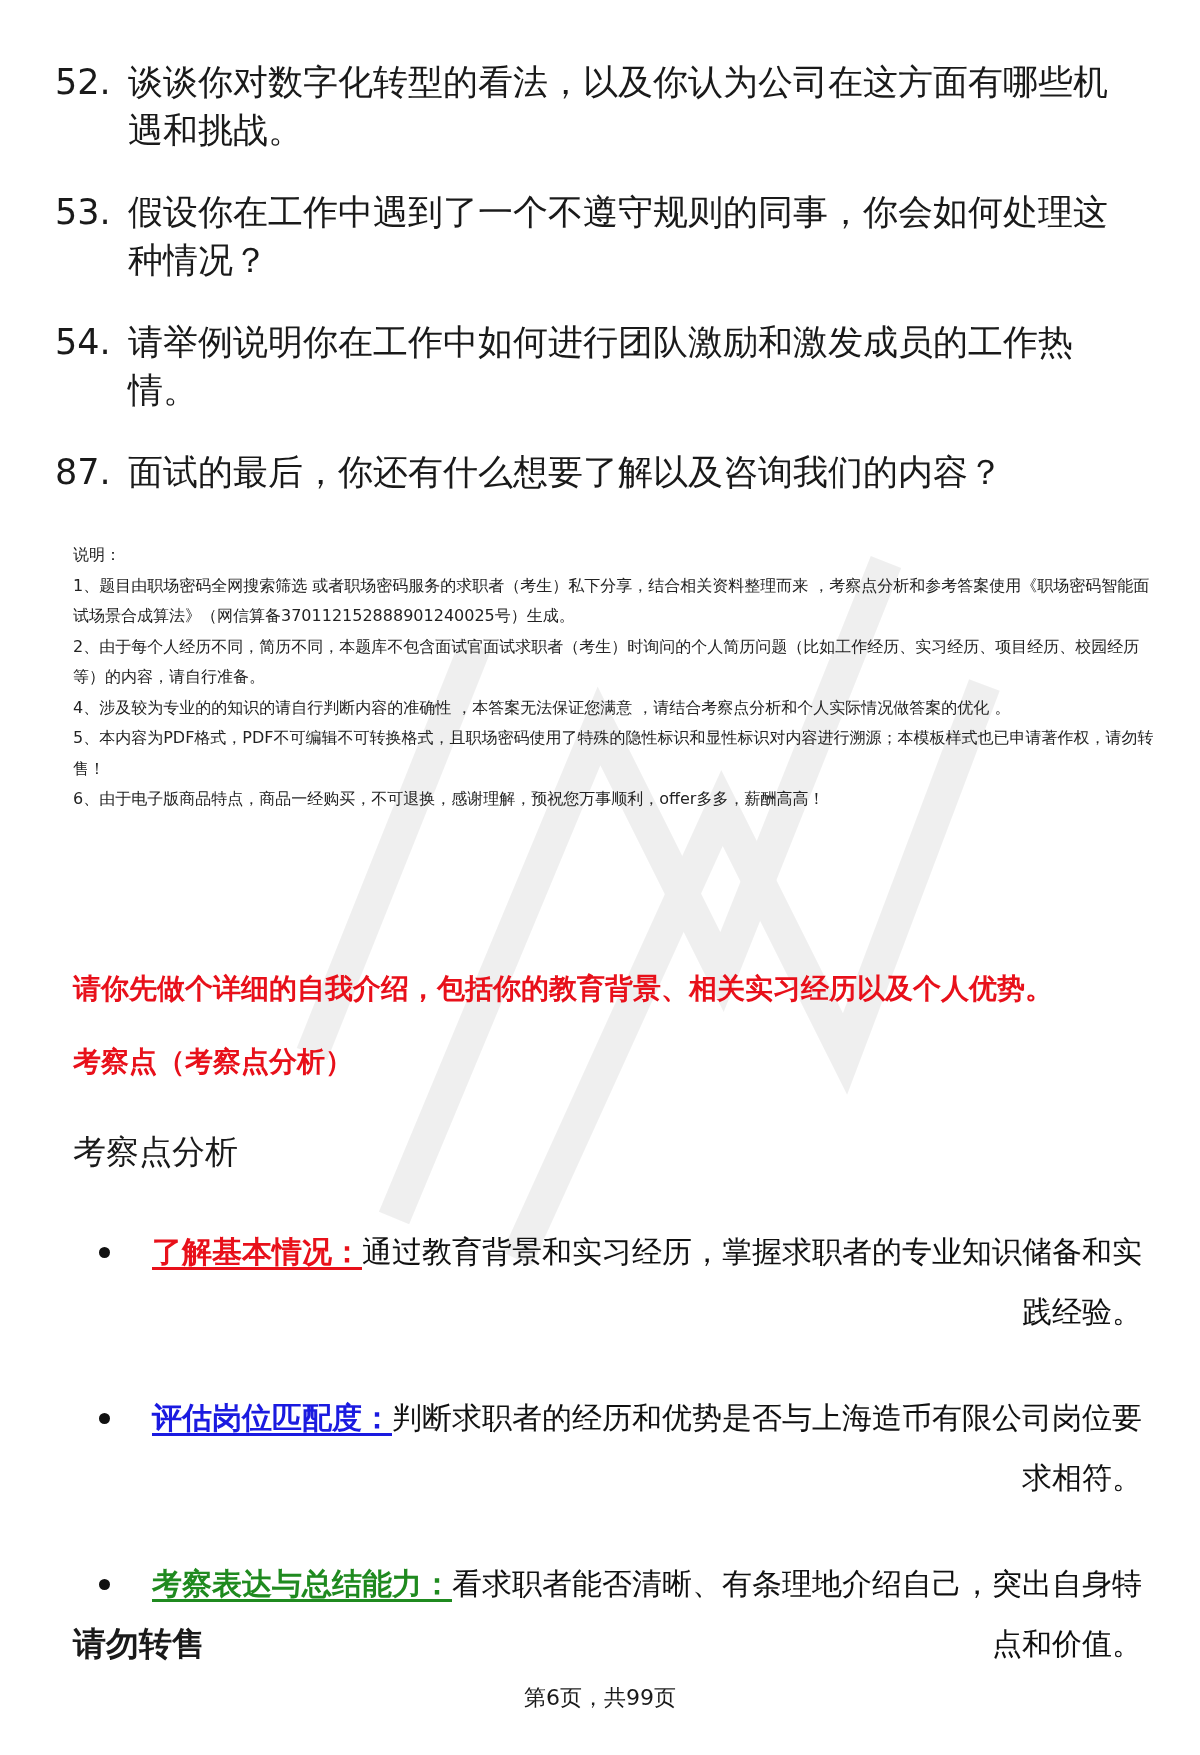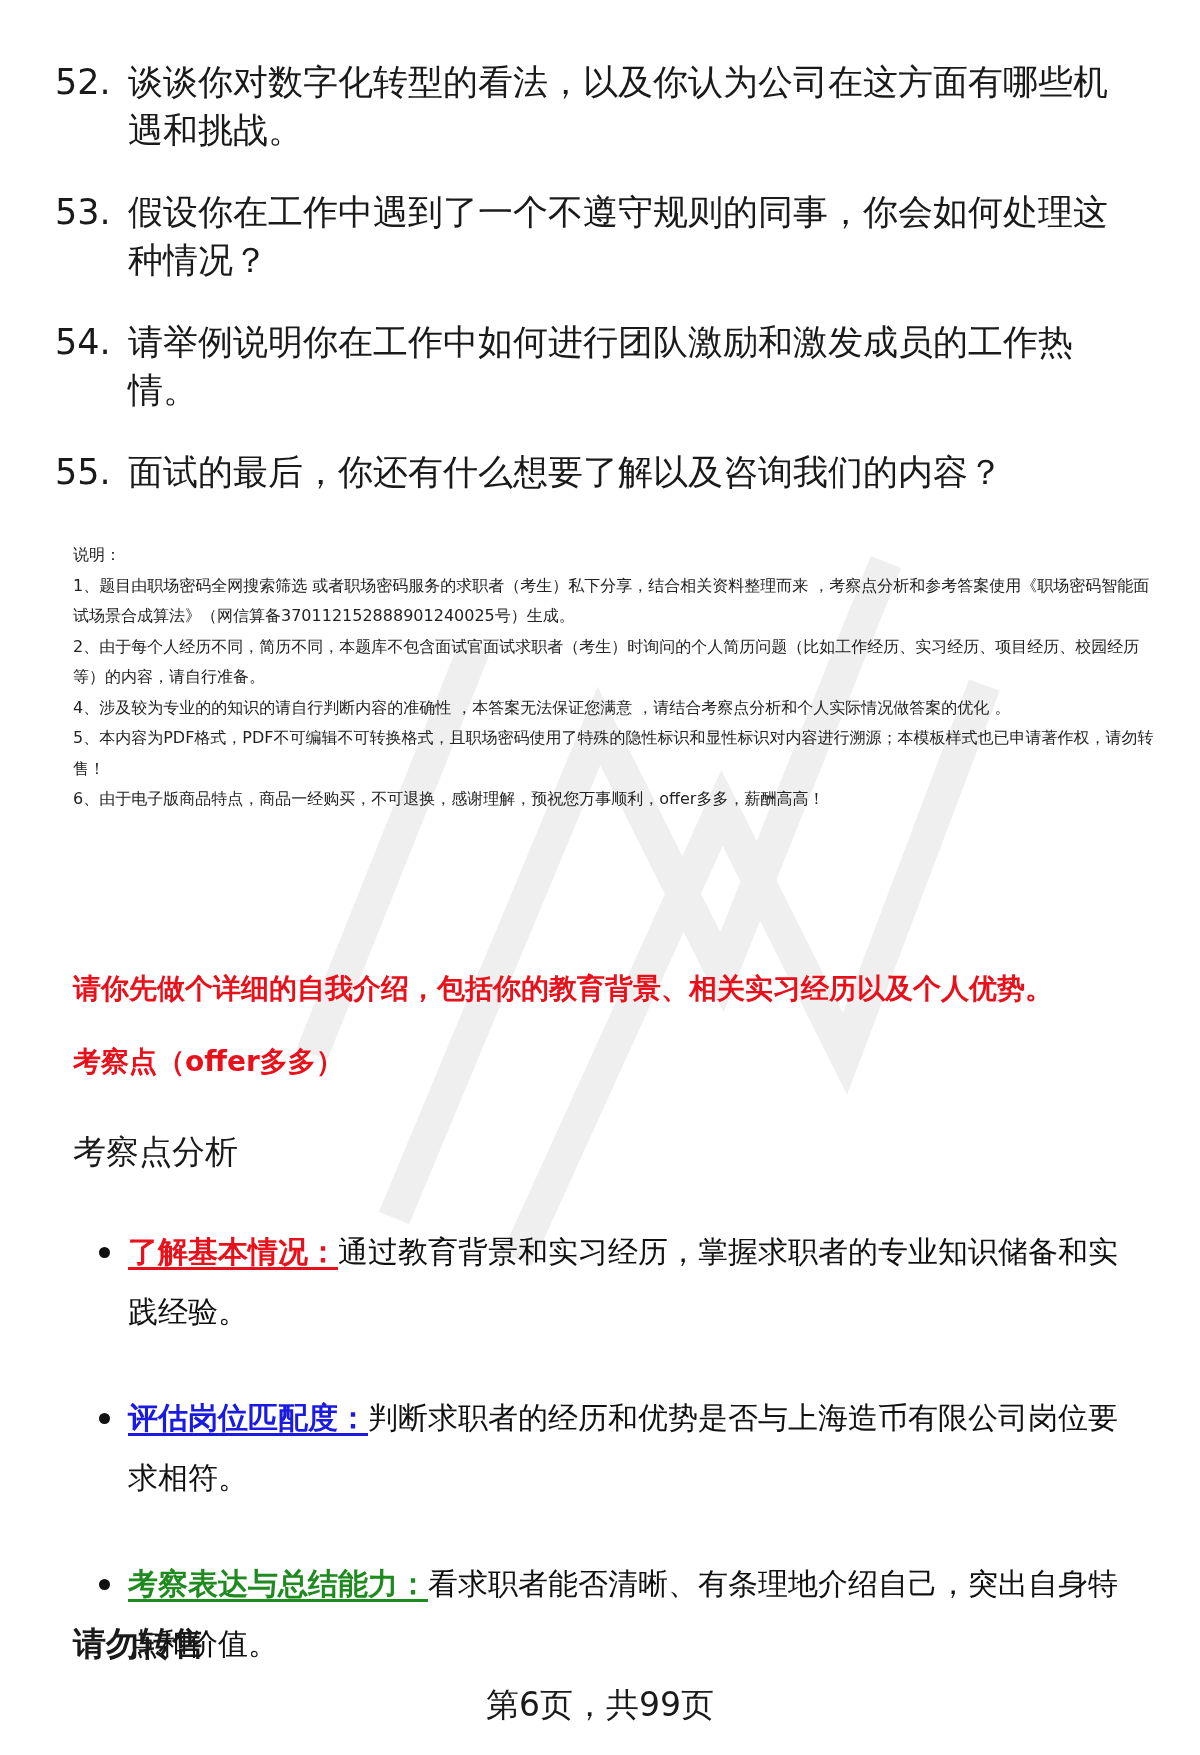--- a/index.html
+++ b/index.html
@@ -22,28 +22,28 @@
   .notes p { margin: 0; }
 
   .red-q { position: absolute; left: 73px; top: 970px; font-size: 28px; font-weight: bold; color: #e8101a; }
   .red-sub { position: absolute; left: 73px; top: 1043px; font-size: 28px; font-weight: bold; color: #e8101a; }
   .h-analysis { position: absolute; left: 73px; top: 1130px; font-size: 33px; font-weight: normal; color: #1a1a1a; }
 
   .bullets { position: absolute; left: 96px; top: 1222px; width: 1060px; }
   .bullet { display: flex; font-size: 30px; line-height: 60px; margin-bottom: 0; }
   .bullet .dot { width: 32px; flex: 0 0 32px; position: relative; }
   .bullet .dot::before { content: ""; position: absolute; left: 3px; top: 25px; width: 11px; height: 11px; border-radius: 50%; background: #111; }
-  .bullet .body { flex: 1; padding-right: 14px; }
+  .bullet .body { flex: 1; padding-right: 14px; text-align: right; }
   .bullet .label { font-weight: bold; text-decoration: underline; text-underline-offset: 5px; }
   .c-red { color: #e8101a; }
   .c-blue { color: #1a1ae0; }
   .c-green { color: #1f8a1f; }
 
   .h-answer { position: absolute; left: 73px; top: 1622px; font-size: 33px; font-weight: bold; color: #1a1a1a; }
-  .footer { position: absolute; left: 0; width: 1200px; top: 1683px; text-align: center; font-size: 33px; color: #1a1a1a; }
+  .footer { position: absolute; left: 0; width: 1200px; top: 1683px; text-align: center; font-size: 22px; color: #1a1a1a; }
 </style>
 </head>
 <body>
 
 <svg class="watermark" viewBox="0 0 100 100">
   <g fill="none" stroke="#000" stroke-width="4">
     <path d="M20 90 L45 30 L60 60 L80 10"></path>
     <path d="M35 95 L60 40 L75 70 L92 25"></path>
     <path d="M10 70 L30 20"></path>
   </g>
@@ -58,36 +58,36 @@
     </div>
     <div class="q">
       <span class="num">53.</span>
       <span class="txt">假设你在工作中遇到了一个不遵守规则的同事，你会如何处理这种情况？</span>
     </div>
     <div class="q">
       <span class="num">54.</span>
       <span class="txt">请举例说明你在工作中如何进行团队激励和激发成员的工作热情。</span>
     </div>
     <div class="q">
-      <span class="num">55.</span>
+      <span class="num">87.</span>
       <span class="txt">面试的最后，你还有什么想要了解以及咨询我们的内容？</span>
     </div>
   </div>
 
   <div class="notes">
     <p>说明：</p>
     <p>1、题目由职场密码全网搜索筛选 或者职场密码服务的求职者（考生）私下分享，结合相关资料整理而来 ，考察点分析和参考答案使用《职场密码智能面试场景合成算法》（网信算备370112152888901240025号）生成。</p>
     <p>2、由于每个人经历不同，简历不同，本题库不包含面试官面试求职者（考生）时询问的个人简历问题（比如工作经历、实习经历、项目经历、校园经历等）的内容，请自行准备。</p>
     <p>4、涉及较为专业的的知识的请自行判断内容的准确性 ，本答案无法保证您满意 ，请结合考察点分析和个人实际情况做答案的优化 。</p>
     <p>5、本内容为PDF格式，PDF不可编辑不可转换格式，且职场密码使用了特殊的隐性标识和显性标识对内容进行溯源；本模板样式也已申请著作权，请勿转售！</p>
     <p>6、由于电子版商品特点，商品一经购买，不可退换，感谢理解，预祝您万事顺利，offer多多，薪酬高高！</p>
   </div>
 
   <div class="red-q">请你先做个详细的自我介绍，包括你的教育背景、相关实习经历以及个人优势。</div>
-  <div class="red-sub">考察点（offer多多）</div>
+  <div class="red-sub">考察点（考察点分析）</div>
   <div class="h-analysis">考察点分析</div>
 
   <div class="bullets">
     <div class="bullet">
       <span class="dot"></span>
       <span class="body">
         <span class="label c-red">了解基本情况：</span><span>通过教育背景和实习经历，掌握求职者的专业知识储备和实践经验。</span>
       </span>
     </div>
     <div class="bullet" style="margin-top:46px">

